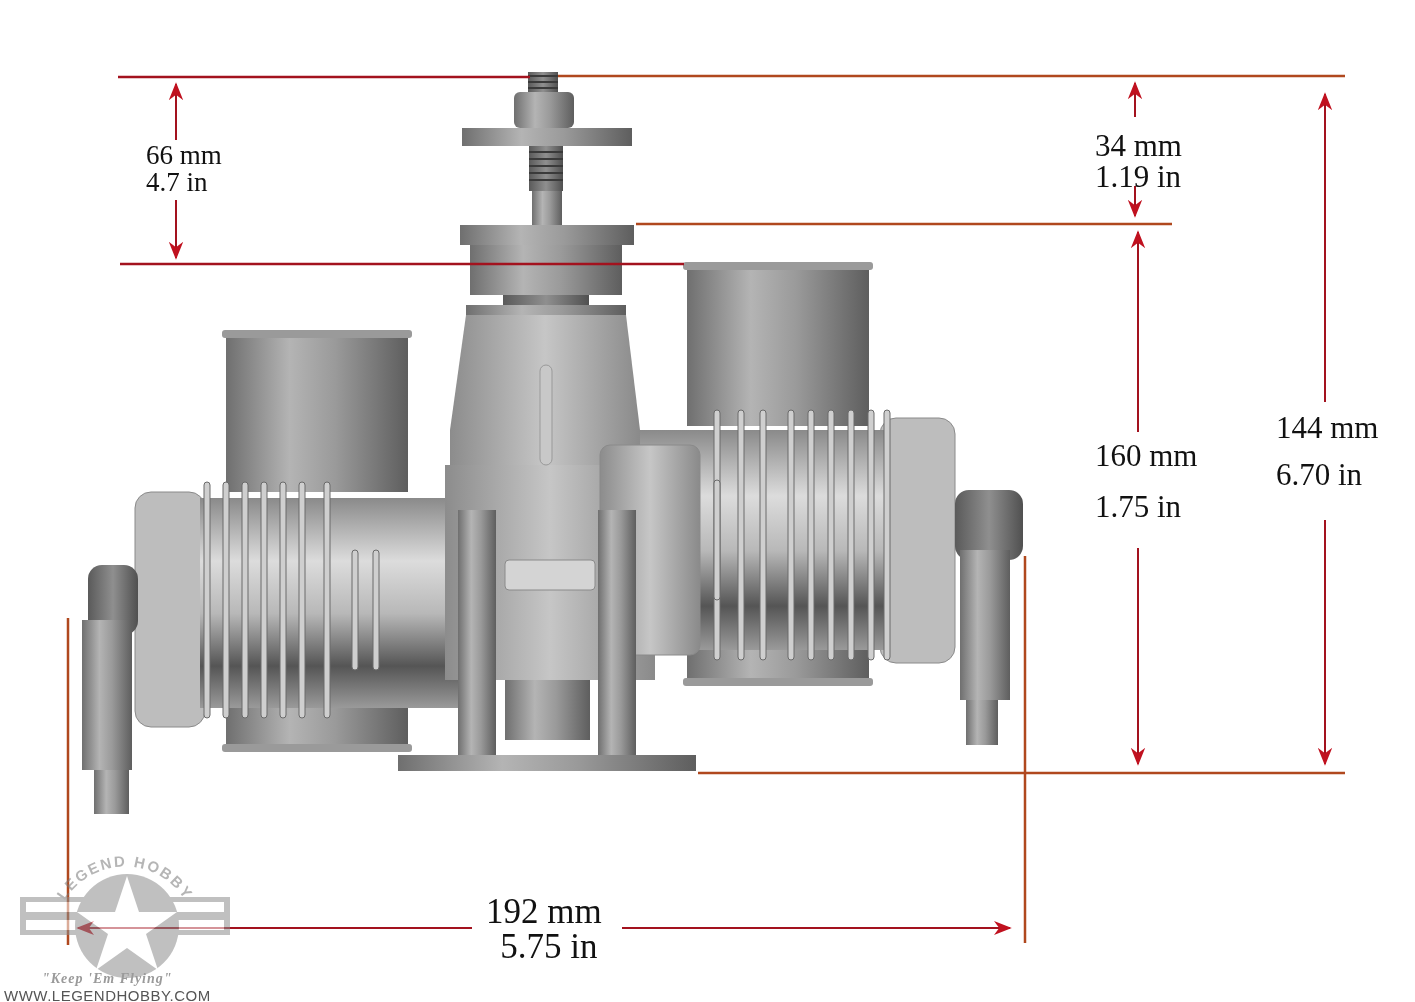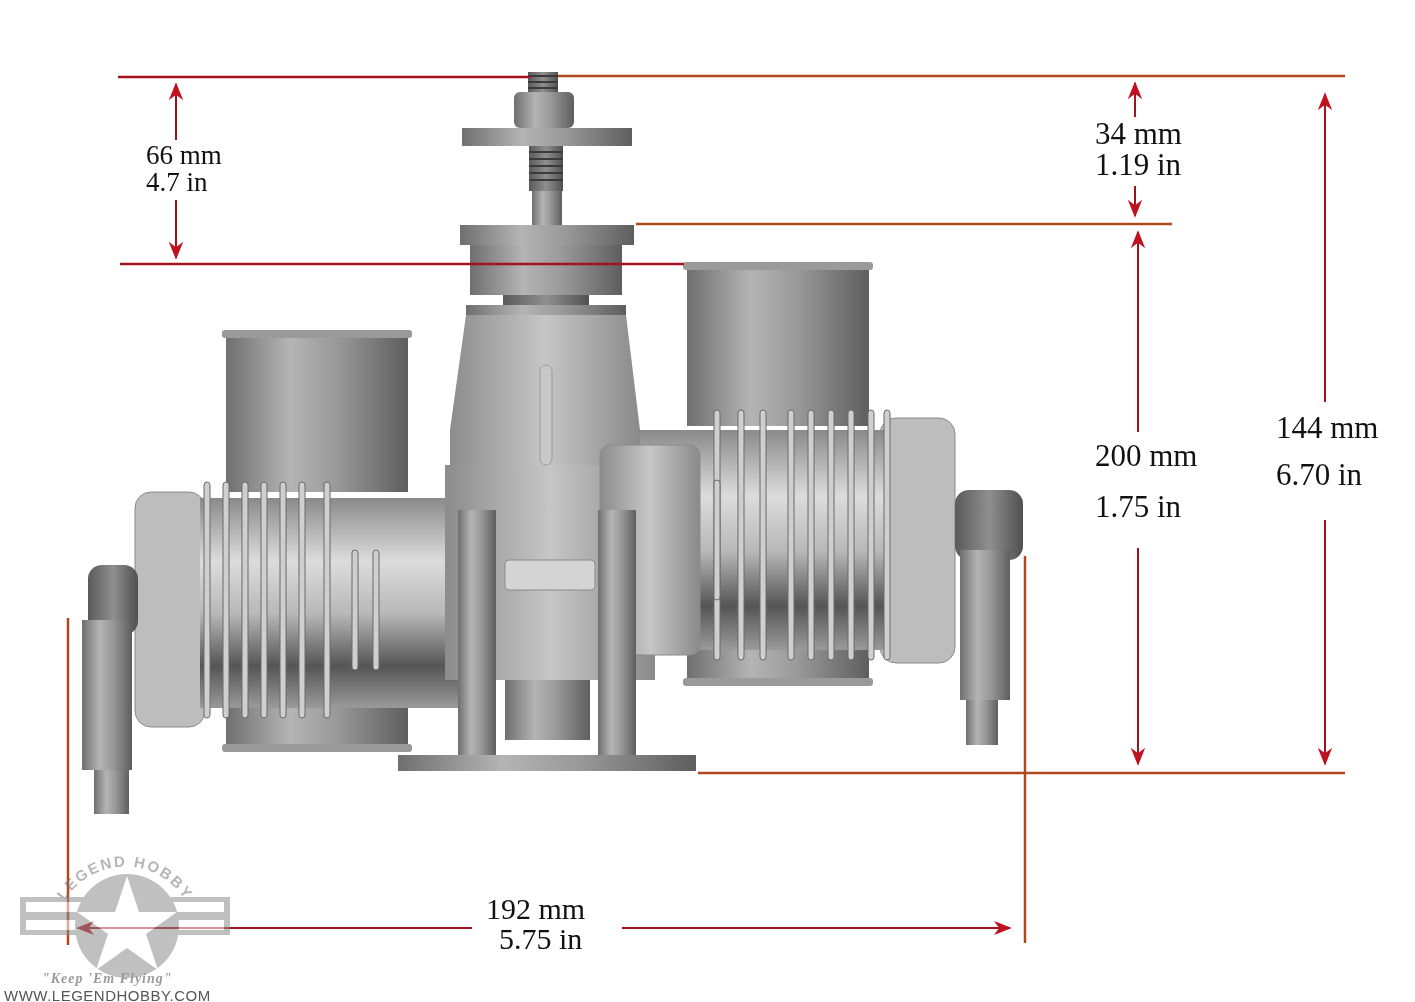--- a/index.html
+++ b/index.html
@@ -157,36 +157,36 @@
     <line x1="472" y1="928" x2="78" y2="928" marker-end="url(#arr)"></line>
     <line x1="622" y1="928" x2="1010" y2="928" marker-end="url(#arr)"></line>
   </g>
 </svg>
 
 <div class="lbl" style="left:146px; top:142px; font-size:27px; background:transparent;">
   <span>66 mm</span>
   <span>4.7 in</span>
 </div>
 
-<div class="lbl" style="left:1095px; top:118px; font-size:31px; background:transparent;">
+<div class="lbl" style="left:1095px; top:130px; font-size:31px; background:transparent;">
   <span>34 mm</span>
   <span>1.19 in</span>
 </div>
 
 <div class="lbl" style="left:1095px; top:440px; font-size:31px; background:transparent;">
-  <span style="margin-bottom:20px;">200 mm</span>
+  <span style="margin-bottom:20px;">160 mm</span>
   <span>1.75 in</span>
 </div>
 
 <div class="lbl" style="left:1276px; top:412px; font-size:31px; background:transparent;">
   <span style="margin-bottom:16px;">144 mm</span>
   <span>6.70 in</span>
 </div>
 
-<div class="lbl" style="left:486px; top:894px; font-size:30px; text-align:center; background:transparent;">
+<div class="lbl" style="left:486px; top:894px; font-size:35px; text-align:center; background:transparent;">
   <span>192 mm</span>
   <span style="padding-left:10px;">5.75 in</span>
 </div>
 
 <div class="abs" style="left:0; top:840px; width:260px; height:162px;">
   <svg width="260" height="162" viewBox="0 0 260 162" style="opacity:0.55;">
     <defs>
       <path id="arcPath" d="M62,66 A70,70 0 0 1 188,66"></path>
     </defs>
     <rect x="20" y="57" width="210" height="38" fill="#8d8d8d"></rect>

